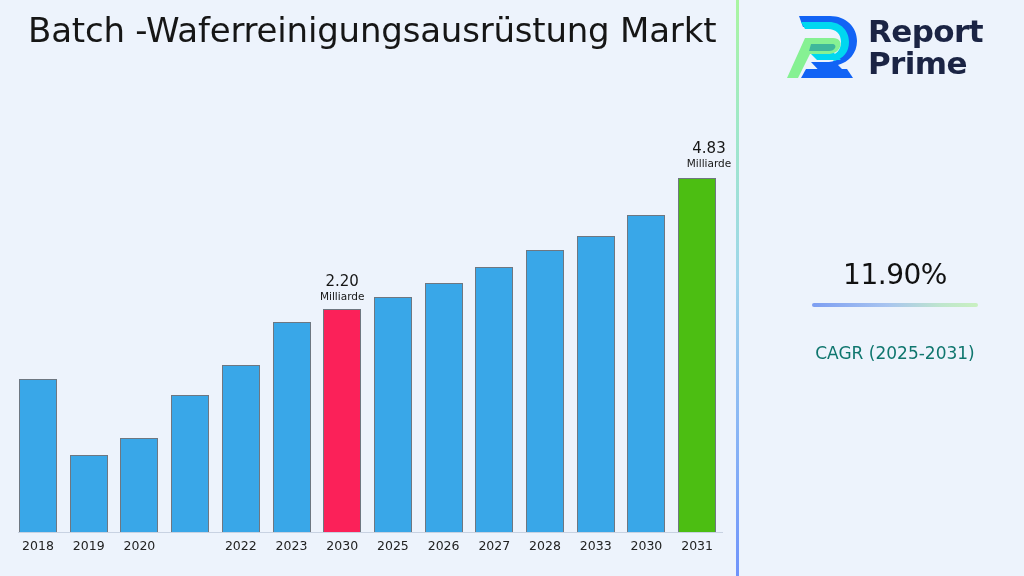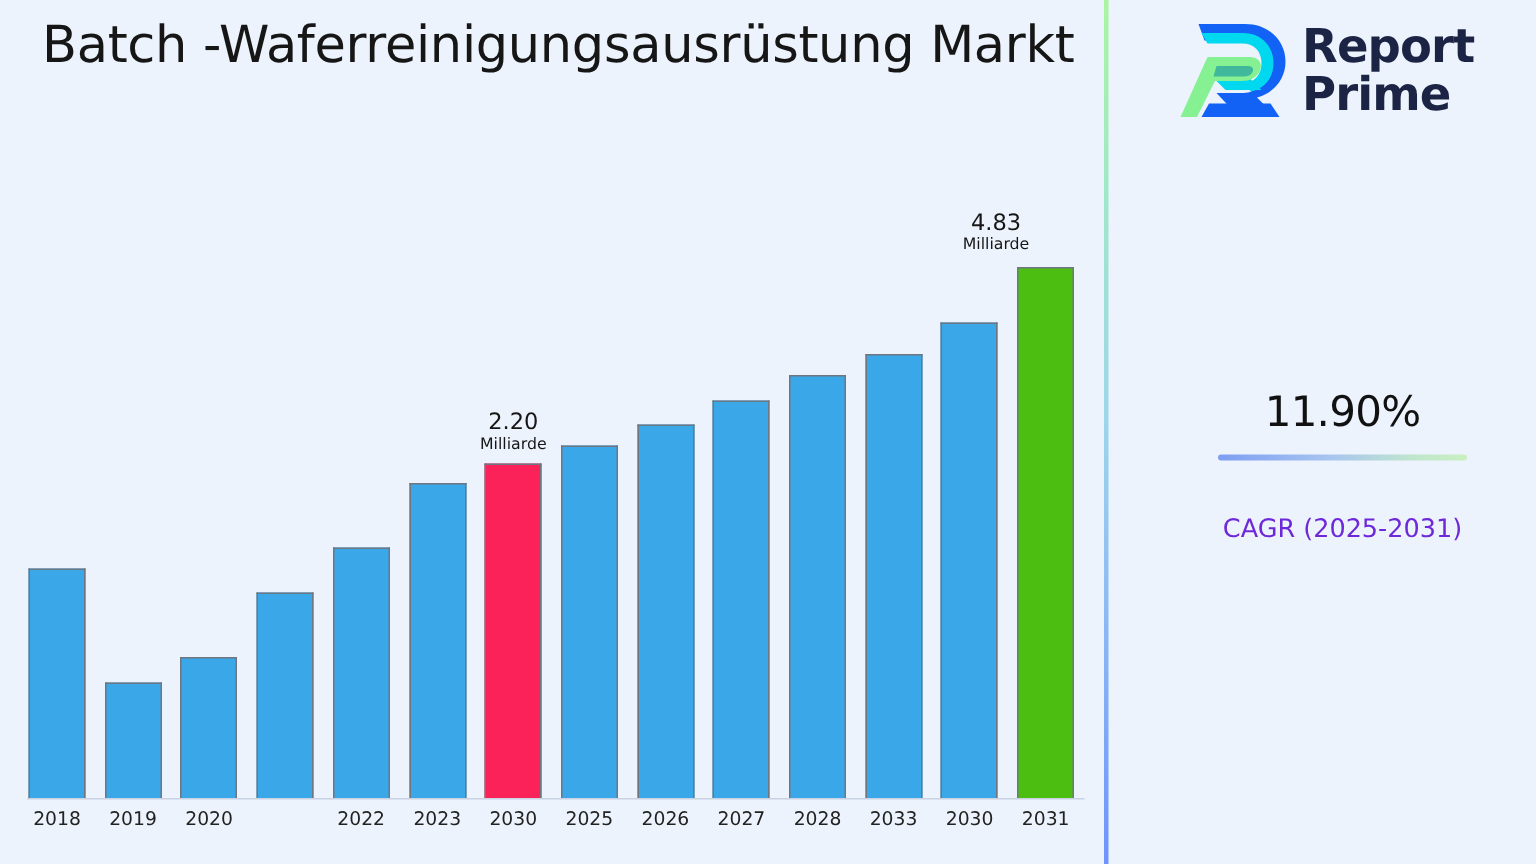--- a/index.html
+++ b/index.html
@@ -146,21 +146,21 @@
   .cagr-rule {
     margin: 5px auto 3px auto;
     width: 166px;
     height: 4px;
     border-radius: 2px;
     background: linear-gradient(to right, #7d9ef2 0%, #a8c4f0 45%, #bfe6cd 78%, #c9f0c0 100%);
   }
   .cagr-label {
     font-size: 17px;
     line-height: 22px;
-    color: #6d28d9;
+    color: #0f766e;
     margin-top: 35px;
   }
 </style>
 </head>
 <body>
 
 <div id="root">
 
   <div class="chart-panel">
 
@@ -193,21 +193,21 @@
         <div class="tick" style="left: 413.6px; width: 60px;">2026</div>
         <div class="bar blue" style="left: 475.3px; width: 38px; height: 265px; bottom: 44px;"></div>
         <div class="tick" style="left: 464.3px; width: 60px;">2027</div>
         <div class="bar blue" style="left: 526px; width: 38px; height: 282px; bottom: 44px;"></div>
         <div class="tick" style="left: 515px; width: 60px;">2028</div>
         <div class="bar blue" style="left: 576.7px; width: 38px; height: 296px; bottom: 44px;"></div>
         <div class="tick" style="left: 565.7px; width: 60px;">2033</div>
         <div class="bar blue" style="left: 627.4px; width: 38px; height: 317px; bottom: 44px;"></div>
         <div class="tick" style="left: 616.4px; width: 60px;">2030</div>
         <div class="bar green" style="left: 678.1px; width: 38px; height: 354px; bottom: 44px;"></div>
-        <div class="bar-value" style="left: 614px; width: 100px; top: 139px;">
+        <div class="bar-value" style="left: 659px; width: 100px; top: 139px;">
           <span class="v">4.83</span>
           <span class="u">Milliarde</span>
         </div>
         <div class="tick" style="left: 667.1px; width: 60px;">2031</div>
       </div>
   </div>
 
   <div class="divider"></div>
 
   <div class="side-panel">

